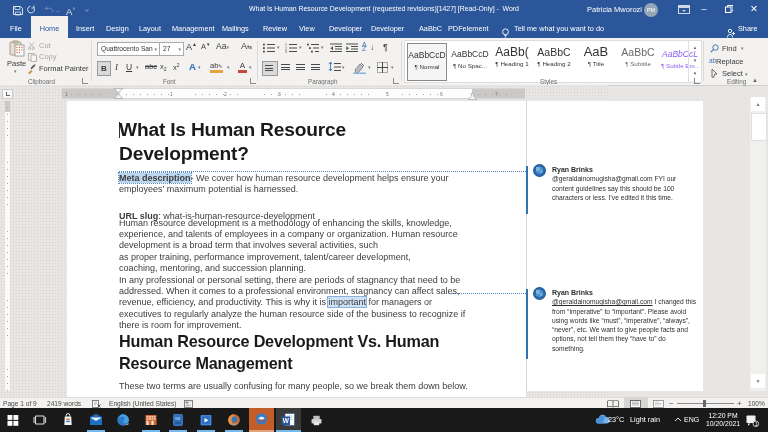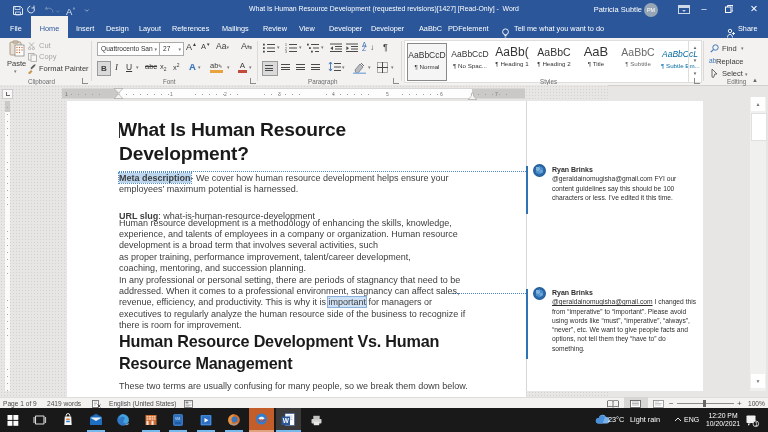--- a/index.html
+++ b/index.html
@@ -66,39 +66,39 @@
   <g stroke="#8097bd" opacity="0.8">
         <path d="M34.5 4c3-2 6.5 0 6.5 3.5"></path>
         <path d="M34.5 1.2l-1.8 3 3.2 .4z" fill="#8097bd" stroke="none"></path>
         <path d="M44 5.5l1.8 1.8 1.8-1.8" stroke-width="0.8"></path>
       </g>
   <text x="54" y="9.5" fill="#dce4f0" stroke="none" font-size="9.5" font-family="Liberation Sans">A</text>
   <text x="61" y="5.5" fill="#dce4f0" stroke="none" font-size="5" font-family="Liberation Sans">º</text>
   <path d="M73 4.5l1.8 1.8 1.8-1.8" stroke="#9fb4d4" stroke-width="0.9"></path>
  </g>
 </svg>
-<div class="abs" id="acct" style="right:126px;">Patricia Subtle</div>
+<div class="abs" id="acct" style="right:126px;">Patricia Mworozi</div>
 <div class="abs" id="avatarPM">PM</div>
 <svg class="abs" style="right:78px;top:5px" width="12" height="10" viewBox="0 0 12 10">
     <rect x="0.5" y="0.5" width="11" height="8" fill="none" stroke="#cdd8e8" stroke-width="1"></rect>
     <rect x="0.5" y="0.5" width="11" height="2.5" fill="#cdd8e8"></rect>
     <path d="M6 7l-1.8-2h3.6z" fill="#cdd8e8"></path>
   </svg>
 <div class="abs winctl" style="right:52px;font-size:9px;">–</div>
 <div class="abs winctl" style="right:27px;"><svg width="8" height="8" viewBox="0 0 8 8" style="margin-top:5px">
       <rect x="0.5" y="2" width="5.5" height="5.5" fill="none" stroke="#fff" stroke-width="1"></rect>
       <path d="M2.5 2V0.5H8V6h-1.5" fill="none" stroke="#fff" stroke-width="1"></path>
     </svg></div>
 <div class="abs winctl" style="right:2px;font-size:9.5px;">✕</div>
 <div class="abs" id="tabrow">
   <span class="tab" style="left:10px">File</span>
   <span class="tab" style="left:76px">Insert</span>
   <span class="tab" style="left:106px">Design</span>
   <span class="tab" style="left:139px">Layout</span>
-  <span class="tab" style="left:172px">References</span>
+  <span class="tab" style="left:172px">Management</span>
   <span class="tab" style="left:222px">Mailings</span>
   <span class="tab" style="left:263px">Review</span>
   <span class="tab" style="left:299px">View</span>
   <span class="tab" style="left:329px">Developer</span>
   <span class="tab" style="left:371px">Developer</span>
   <span class="tab" style="left:419px">AaBbC</span>
   <span class="tab" style="left:448px">PDFelement</span>
   <svg class="tab" style="left:501px;top:5px" width="9" height="11" viewBox="0 0 9 11">
       <circle cx="4.5" cy="3.8" r="2.9" fill="none" stroke="#fff" stroke-width="0.9"></circle>
       <path d="M3.4 7.5h2.2M3.7 9h1.6" stroke="#fff" stroke-width="0.9"></path>
@@ -280,21 +280,21 @@
         <div class="styname">¶ Heading 2</div>
       </div>
   <div class="stycard" style="left:172px;">
         <div class="stypre" style="font-size:13px;">AaB</div>
         <div class="styname">¶ Title</div>
       </div>
   <div class="stycard" style="left:214px;color:#6a6a6a">
         <div class="stypre" style="font-size:10.5px;">AaBbC</div>
         <div class="styname">¶ Subtitle</div>
       </div>
-  <div class="stycard" style="left:256px;color:#0369a1">
+  <div class="stycard" style="left:256px;color:#8b5cf6">
         <div class="stypre" style="font-size:8.5px;font-style:italic;margin-top:2px">AaBbCcL</div>
         <div class="styname">¶ Subtle Em...</div>
       </div>
   <div class="abs" style="left:283px;top:0;width:12px;height:41px;border-left:1px solid #e0dedc;font-size:4.5px;color:#666;text-align:center;line-height:13px;">▲<br>▼<br>▼</div>
  </div>
  <div class="glabel" style="left:540px;">Styles</div>
  <div class="dlg" style="left:694px;"></div>
  <div class="vsep" style="left:703px;"></div>
 
  <svg class="abs" style="left:710px;top:6px" width="9" height="9" viewBox="0 0 9 9">

